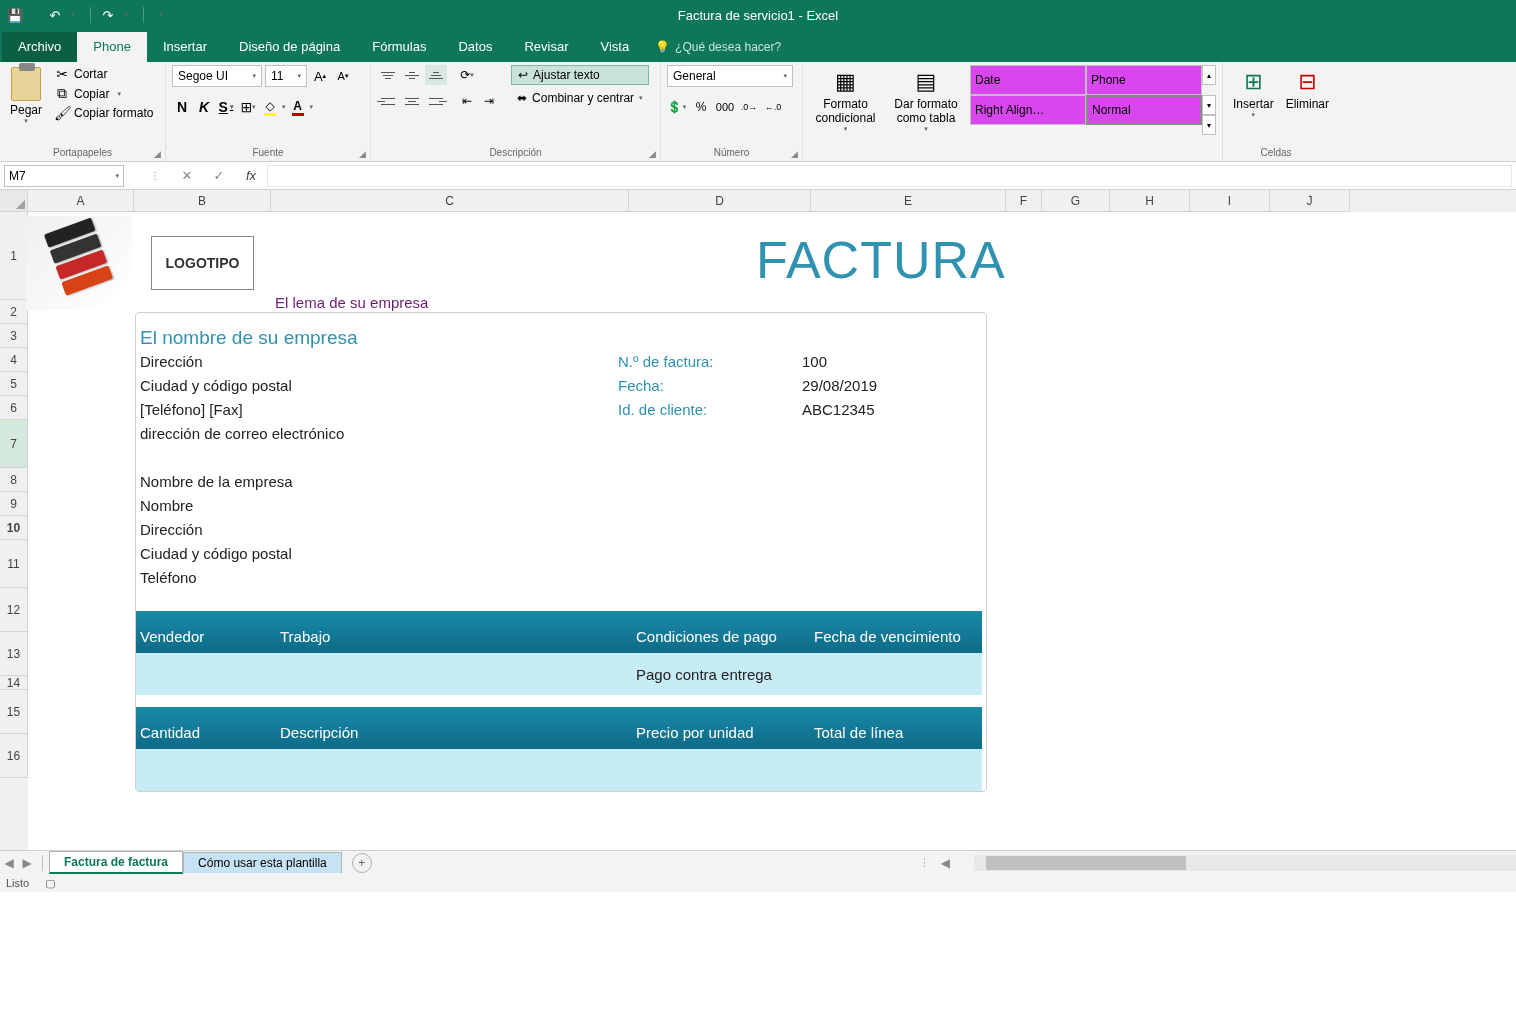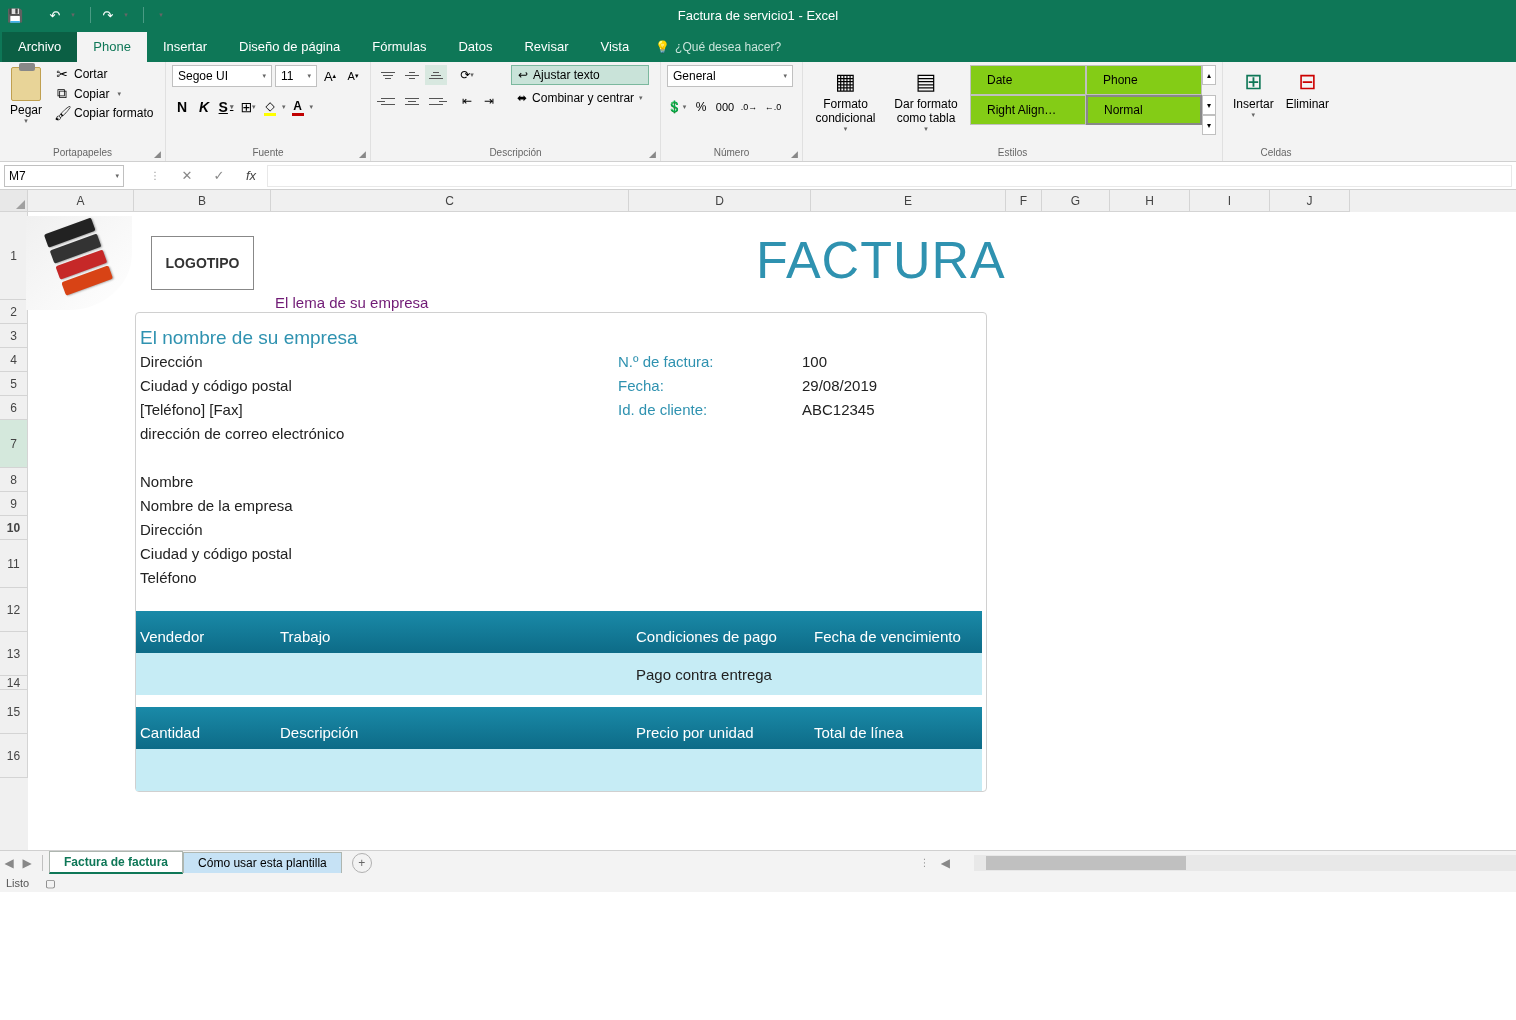--- a/index.html
+++ b/index.html
@@ -28,41 +28,41 @@
 .ribbon-content { flex: 1; display: flex; align-items: flex-start; gap: 4px; }
 
 .paste-big { display: flex; flex-direction: column; align-items: center; cursor: pointer; padding: 2px 4px; }
 .paste-icon { width: 30px; height: 34px; background: #e8d498; border: 1px solid #c0a050; border-radius: 2px; position: relative; }
 .paste-icon::before { content:''; position:absolute; top:-5px; left:7px; width:16px; height:8px; background:#888; border-radius:2px; }
 .clip-small { display: flex; flex-direction: column; gap: 1px; font-size: 12px; }
 .clip-item { display: flex; align-items: center; gap: 4px; padding: 1px 4px; cursor: pointer; }
 .clip-glyph { font-size: 14px; width: 16px; text-align: center; }
 
 .font-top { display: flex; gap: 3px; align-items: center; }
-.font-name { width: 100px; height: 22px; border: 1px solid #c0c0c0; background: #fff; font-size: 12px; padding: 0 5px; display: flex; align-items: center; justify-content: space-between; }
+.font-name { width: 90px; height: 22px; border: 1px solid #c0c0c0; background: #fff; font-size: 12px; padding: 0 5px; display: flex; align-items: center; justify-content: space-between; }
 .font-size { width: 42px; height: 22px; border: 1px solid #c0c0c0; background: #fff; font-size: 12px; padding: 0 5px; display: flex; align-items: center; justify-content: space-between;}
 .sm-btn { width: 20px; height: 20px; display: flex; align-items: center; justify-content: center; font-size: 12px; cursor: pointer; }
 .font-bottom { display: flex; gap: 2px; margin-top: 6px; align-items: center; }
 .font-bottom .sm-btn { font-size: 14px; }
 
 .align-col { display: flex; flex-direction: column; gap: 6px; }
 .align-row { display: flex; gap: 2px; }
 .align-btn { width: 22px; height: 20px; display: flex; flex-direction: column; gap: 2px; justify-content: center; align-items: center; cursor: pointer; }
 .align-line { width: 14px; height: 1px; background: #555; }
 .wrap-merge { display: flex; flex-direction: column; gap: 4px; margin-left: 8px; }
 .wm-btn { display: flex; align-items: center; gap: 5px; padding: 2px 6px; font-size: 12px; cursor: pointer; }
 .wm-btn.active { background: #c9e3d9; border: 1px solid #7bb89e; }
 
 .number-top { width: 126px; height: 22px; border: 1px solid #c0c0c0; background: #fff; font-size: 12px; padding: 0 5px; display: flex; align-items: center; justify-content: space-between;}
 .number-bottom { display: flex; gap: 4px; margin-top: 6px; }
 
 .style-big { display: flex; flex-direction: column; align-items: center; cursor: pointer; padding: 2px 6px; font-size: 12px; text-align: center; }
 .style-icon { width: 32px; height: 30px; display: flex; align-items: center; justify-content: center; font-size: 22px; }
 .style-gallery { display: flex; gap: 0; }
-.style-cell { width: 116px; height: 30px; border: 1px solid #c0c0c0; background: #84cc16; font-size: 12px; padding: 0 16px; display: flex; align-items: center; }
+.style-cell { width: 116px; height: 30px; border: 1px solid #c0c0c0; background: #d946ef; font-size: 12px; padding: 0 4px; display: flex; align-items: center; }
 .style-scroll { width: 14px; display: flex; flex-direction: column; }
 .style-scroll-btn { height: 20px; border: 1px solid #c0c0c0; background: #fff; font-size: 8px; display:flex;align-items:center;justify-content:center;}
 
 .cell-big { display: flex; flex-direction: column; align-items: center; cursor: pointer; padding: 2px 4px; font-size: 12px; }
 
 
 .formula-bar { height: 28px; background: #fff; border-bottom: 1px solid #d0d0d0; display: flex; align-items: center; }
 .name-box { width: 120px; height: 22px; border: 1px solid #c0c0c0; margin-left: 4px; display: flex; align-items: center; justify-content: space-between; padding: 0 4px; font-size: 12px; }
 .fb-btn { width: 24px; height: 22px; display: flex; align-items: center; justify-content: center; color: #888; font-size: 13px; cursor: pointer; margin-left: 8px;}
 .formula-input { flex: 1; height: 22px; border: 1px solid #e8e8e8; margin-left: 4px; margin-right: 4px; }
@@ -329,23 +329,20 @@
         <div class="style-gallery">
           <div class="style-cell">Right Align…</div>
           <div class="style-cell" style="border:2px solid #888">Normal</div>
           <div class="style-scroll">
               <div class="style-scroll-btn">▾</div>
               <div class="style-scroll-btn">▾</div>
             </div>
         </div>
       </div>
     </div>
-    <div class="ribbon-group-label">
-        <span>Estilos</span>
-      </div>
   </div>
 
   <div class="ribbon-group" style="width:106px;border-right:none">
     <div class="ribbon-content">
       <div class="cell-big">
         <div class="style-icon" style="color:#0e7757">⊞</div>
         <div>Insertar</div>
           <span class="dd-arrow">▾</span>
       </div>
       <div class="cell-big">
@@ -430,22 +427,22 @@
           <div class="info-right-l info-line">Fecha:</div>
           <div class="info-right-v info-line">29/08/2019</div>
         </div>
         <div class="info-row">
           <div class="info-left info-line">[Teléfono]   [Fax]</div>
           <div class="info-right-l info-line">Id. de cliente:</div>
           <div class="info-right-v info-line">ABC12345</div>
         </div>
         <div class="info-line">dirección de correo electrónico</div>
         <div style="height:24px"></div>
+        <div class="info-line">Nombre de la empresa</div>
         <div class="info-line">Nombre</div>
-        <div class="info-line">Nombre de la empresa</div>
         <div class="info-line">Dirección</div>
         <div class="info-line">Ciudad y código postal</div>
         <div class="info-line">Teléfono</div>
         <div style="height:22px"></div>
 
         <div class="table-hdr" style="margin:0 4px 0 0">
           <div class="tc tc-a">Vendedor</div>
           <div class="tc tc-b">Trabajo</div>
           <div class="tc tc-c">Condiciones de pago</div>
           <div class="tc tc-d">Fecha de vencimiento</div>

